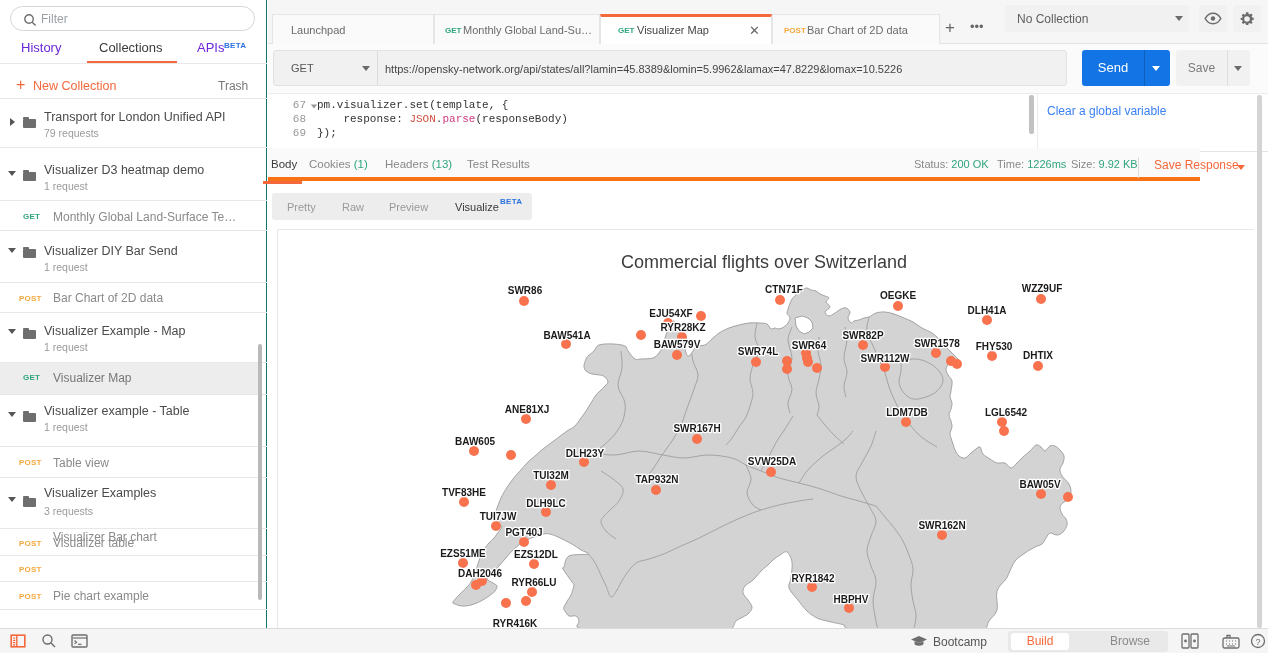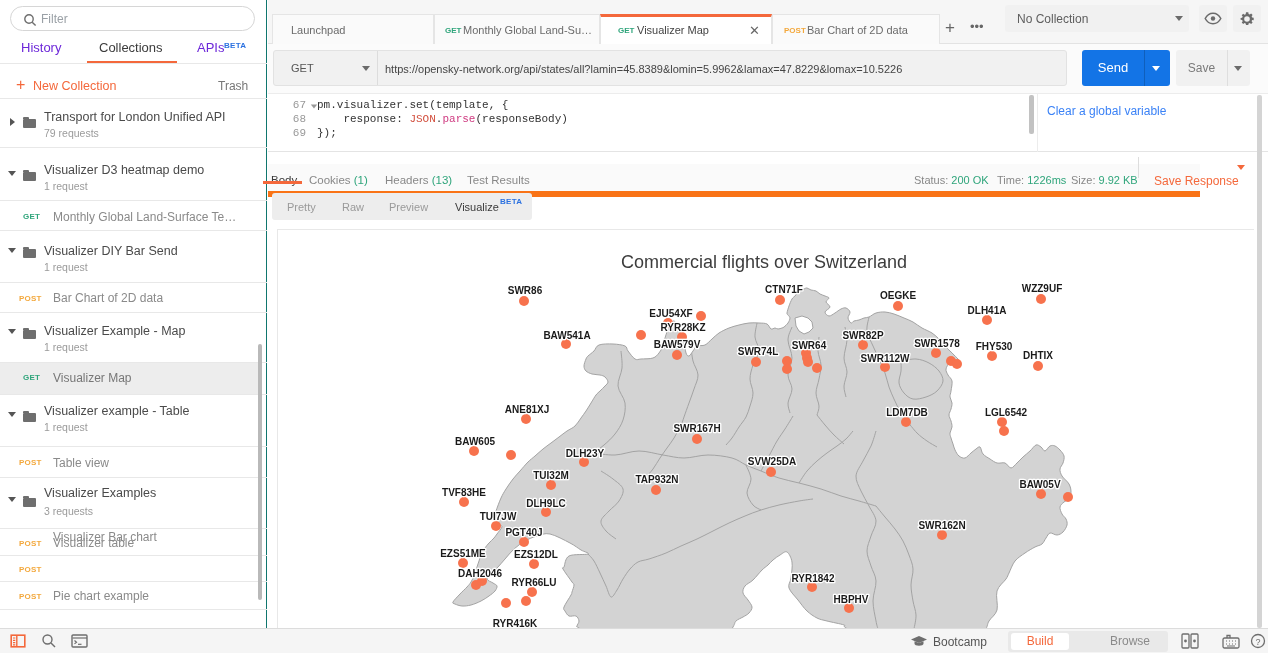--- a/index.html
+++ b/index.html
@@ -56,21 +56,21 @@
 
 #code{left:268px;top:93px;width:1000px;height:59px;background:#fff;border-top:1px solid #ececec;border-bottom:1px solid #e4e4e4;font-family:"Liberation Mono",monospace;font-size:11px}
 #code .ln{position:absolute;width:28px;text-align:right;color:#999}
 #code .cd{position:absolute;left:49px;color:#333;white-space:pre}
 .tok-r{color:#d24f3e}.tok-m{color:#cf3a80}
 #codescroll{left:1029px;top:95px;width:5px;height:39px;background:#c2c2c2;border-radius:2px}
 #paneldiv{left:1037px;top:93px;width:1px;height:59px;background:#ececec}
 #snippet{left:1047px;top:104px;font-size:12px;color:#3b82f6}
 #mainscroll{left:1257px;top:95px;width:5px;height:533px;background:#d4d4d4;border-radius:2px}
 
-#resphead{left:268px;top:164px;width:932px;height:33px;background:#fafafa;border-bottom:6px solid #f97316}
+#resphead{left:268px;top:148px;width:932px;height:33px;background:#fafafa;border-bottom:4px solid #f97316}
 #resphead>span{position:absolute;top:10px;font-size:11.5px}
 .gtxt{color:#888}.grn{color:#2fa57b}
 #bodyline{left:263px;top:181px;width:39px;height:3px;background:#f4683b}
 #metadiv{left:1138px;top:157px;width:1px;height:21px;background:#ddd}
 
 #subtabs{left:272px;top:193px;width:260px;height:27px;background:#ededed;border-radius:3px}
 #subtabs span{position:absolute;top:8px;font-size:11px;color:#9a9a9a}
 #subtabs .act{color:#3b3b3b}
 span.beta,.stabs span.beta,#subtabs span.beta{font-size:8px;font-weight:700;color:#2b71e0;letter-spacing:.3px}
 

